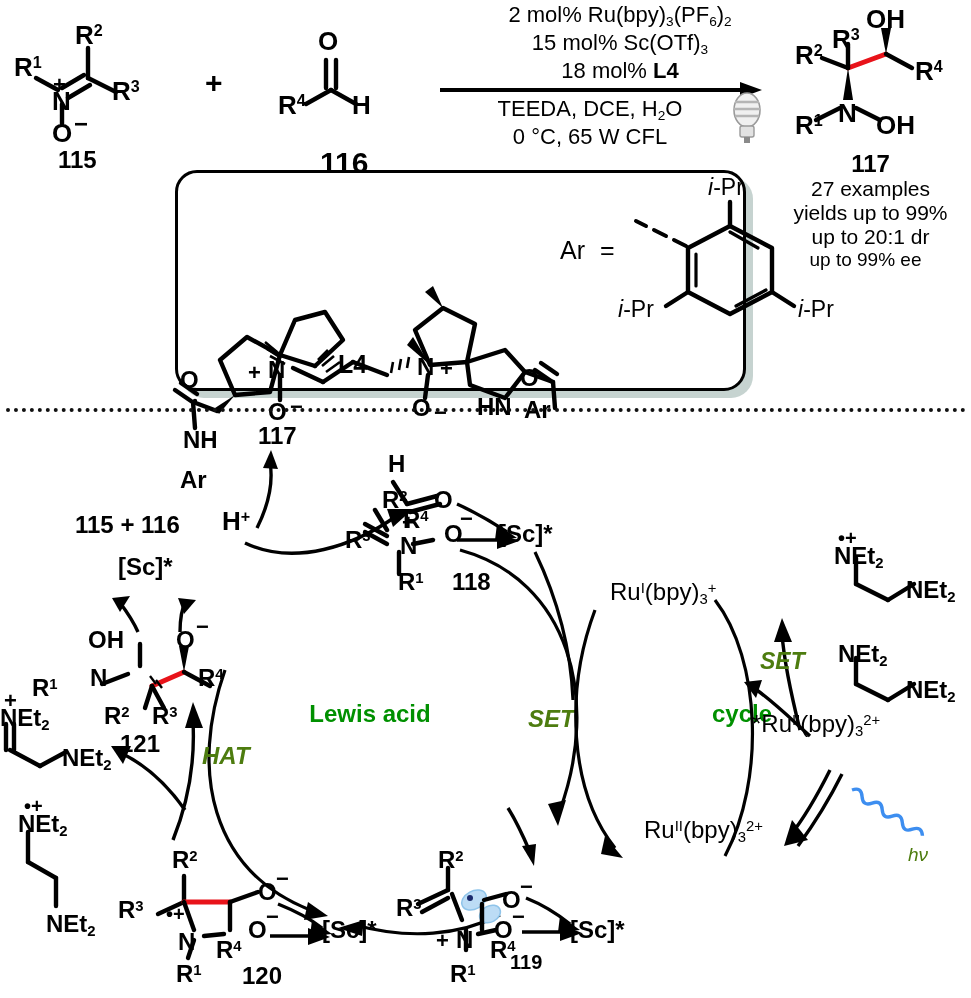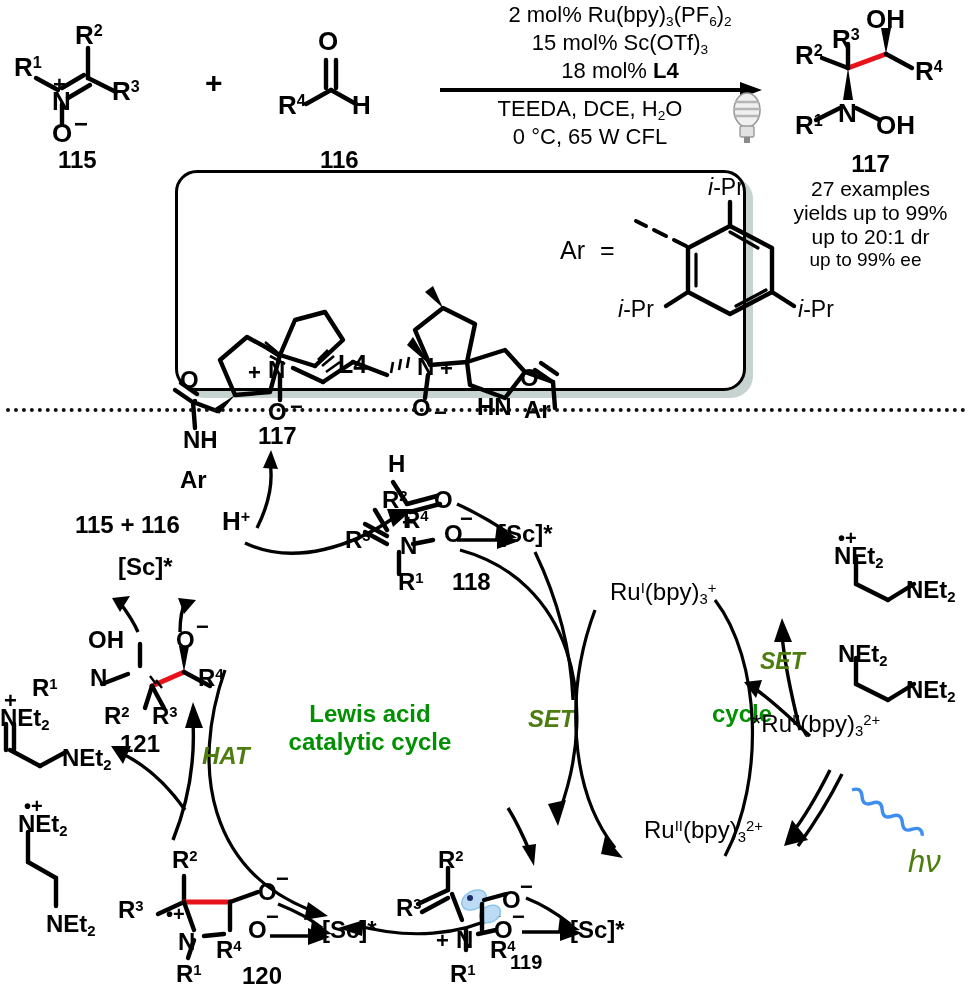--- a/index.html
+++ b/index.html
@@ -63,21 +63,21 @@
   <line class="bond" x1="46" y1="88" x2="46" y2="60"></line>
   <line class="bond" x1="56" y1="88" x2="56" y2="60"></line>
 
   <line class="bond" x1="51" y1="90" x2="26" y2="104"></line>
 
   <line class="bond" x1="51" y1="90" x2="76" y2="104"></line>
 </svg>
 <div class="abs lbl" style="left:318px;top:28px;font-size:26px;"><span>O</span></div>
 <div class="abs lbl" style="left:278px;top:92px;font-size:26px;"><span>R</span><sup>4</sup></div>
 <div class="abs lbl" style="left:352px;top:92px;font-size:26px;"><span>H</span></div>
-<div class="abs lbl" style="left:320px;top:148px;font-size:24px;">116</div>
+<div class="abs lbl" style="left:320px;top:148px;font-size:30px;">116</div>
 
 <div class="abs plain" style="left:455px;top:4px;font-size:22px;width:330px;text-align:center;">
   <span>2 mol% Ru(bpy)</span><sub>3</sub><span>(PF</span><sub>6</sub><span>)</span><sub>2</sub>
 </div>
 <div class="abs plain" style="left:455px;top:32px;font-size:22px;width:330px;text-align:center;">
   <span>15 mol% Sc(OTf)</span><sub>3</sub>
 </div>
 <div class="abs plain" style="left:455px;top:60px;font-size:22px;width:330px;text-align:center;">
   <span>18 mol% </span><b>L4</b>
 </div>
@@ -303,21 +303,20 @@
 <div class="abs lbl" style="left:402px;top:512px;font-size:22px;">+</div>
 <div class="abs lbl" style="left:400px;top:534px;font-size:24px;">N</div>
 <div class="abs lbl" style="left:444px;top:522px;font-size:24px;">O</div>
 <div class="abs lbl" style="left:460px;top:508px;font-size:22px;">−</div>
 <div class="abs lbl" style="left:398px;top:570px;font-size:24px;"><span>R</span><sup>1</sup></div>
 <div class="abs lbl" style="left:452px;top:570px;font-size:24px;">118</div>
 <div class="abs lbl" style="left:498px;top:522px;font-size:24px;">[Sc]*</div>
 
 <div class="abs green" style="left:280px;top:700px;font-size:24px;width:180px;">
   <div>Lewis acid</div>
-  <div>catalytic cycle</div>
 </div>
 <div class="abs green" style="left:662px;top:700px;font-size:24px;width:160px;">
   <div>cycle</div>
 </div>
 
 <div class="abs blue" style="left:528px;top:705px;font-size:24px;">SET</div>
 
 <svg style="left:575px;top:590px;width:260px;height:330px;">
   <path class="cyclearc" d="M20,20 C-10,100 -6,200 40,258"></path>
   <polygon points="30,246 48,268 26,264" fill="#000"></polygon>
@@ -358,21 +357,21 @@
 </svg>
 <div class="abs lbl" style="left:838px;top:642px;font-size:24px;"><span>NEt</span><sub>2</sub></div>
 <div class="abs lbl" style="left:906px;top:678px;font-size:24px;"><span>NEt</span><sub>2</sub></div>
 
 <svg style="left:790px;top:770px;width:170px;height:110px;">
   <path class="arrowline" d="M40,0 C26,28 14,48 0,66"></path>
   <path class="arrowline" d="M52,4 C38,32 24,54 8,76"></path>
   <polygon points="2,50 -6,76 18,70" fill="#000"></polygon>
   <path class="hv" d="M62,20 q6,-8 12,0 t12,0 t12,0 t12,0 t12,0 t12,0 t12,0" transform="rotate(33 62 20)"></path>
 </svg>
-<div class="abs blue" style="left:908px;top:844px;font-size:31px;font-weight:normal;">hν</div>
+<div class="abs blue" style="left:908px;top:844px;font-size:19px;font-weight:normal;">hν</div>
 
 <svg style="left:400px;top:838px;width:300px;height:160px;">
   <line class="bond" x1="48" y1="30" x2="48" y2="52"></line>
   <line class="bond" x1="48" y1="52" x2="18" y2="66"></line>
   <line class="bond" x1="48" y1="60" x2="22" y2="74"></line>
   <line class="bond" x1="52" y1="56" x2="62" y2="82"></line>
   <ellipse class="lobe" cx="74" cy="62" rx="13" ry="9" transform="rotate(-28 74 62)"></ellipse>
   <ellipse class="lobe" cx="90" cy="76" rx="11" ry="8" transform="rotate(-28 90 76)"></ellipse>
   <circle cx="70" cy="60" r="3" fill="#1a2a6c"></circle>
   <line class="bond" x1="82" y1="66" x2="82" y2="92"></line>

